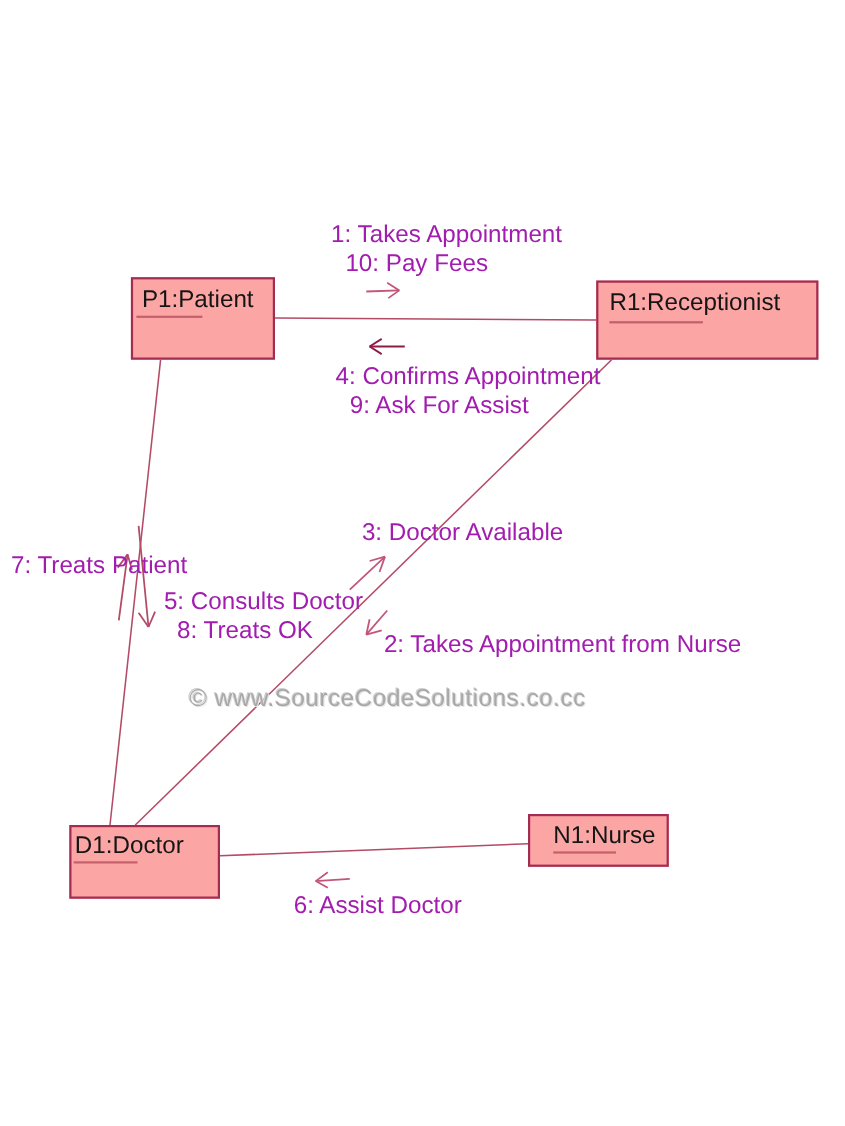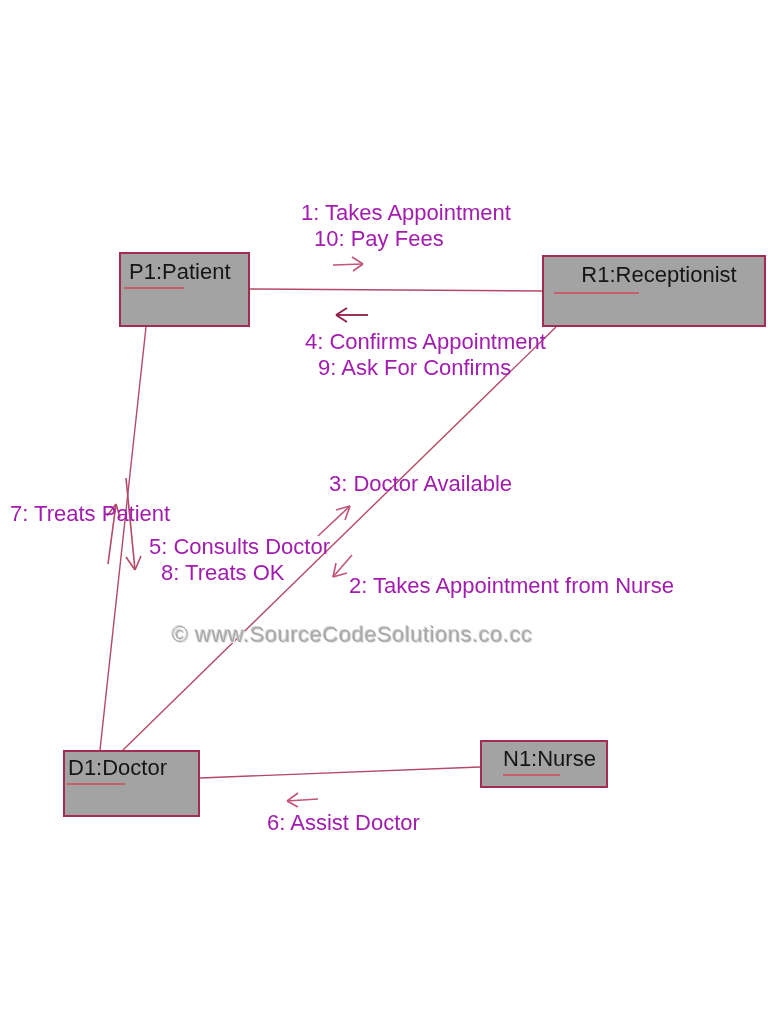--- a/index.html
+++ b/index.html
@@ -6,21 +6,21 @@
   #page{
     position:relative;
     width:768px;height:1024px;
     background:#ffffff;
     font-family:"Liberation Sans", sans-serif;
     overflow:hidden;
   }
   svg.overlay{position:absolute;left:0;top:0;width:768px;height:1024px;}
   .obj-box{
     position:absolute;
-    background:#a3a3a3;
+    background:#fca5a5;
     border:2px solid #A32C52;
     box-sizing:border-box;
   }
   .obj-label{
     display:block;
     font-size:22px;
     color:#151515;
     white-space:nowrap;
     line-height:1.1;
   }
@@ -98,39 +98,39 @@
       <path d="M287,801 L298,793"></path>
       <path d="M287,801 L298,807"></path>
     </g>
   </svg>
 
   <div class="obj-box" style="left:119px;top:252px;width:131px;height:75px;">
     <span class="obj-label" style="padding:6px 0 0 8px;">P1:Patient</span>
     <div class="name-underline" style="left:3px;top:33px;width:60px;"></div>
   </div>
 
-  <div class="obj-box" style="left:542px;top:255px;width:224px;height:72px;text-align:center;">
+  <div class="obj-box" style="left:542px;top:255px;width:202px;height:72px;">
     <span class="obj-label" style="padding:6px 0 0 10px;">R1:Receptionist</span>
     <div class="name-underline" style="left:10px;top:35px;width:85px;"></div>
   </div>
 
   <div class="obj-box" style="left:63px;top:750px;width:137px;height:67px;">
     <span class="obj-label" style="padding:4px 0 0 3px;">D1:Doctor</span>
     <div class="name-underline" style="left:2px;top:31px;width:58px;"></div>
   </div>
 
   <div class="obj-box" style="left:480px;top:740px;width:128px;height:48px;">
     <span class="obj-label" style="padding:5px 0 0 21px;">N1:Nurse</span>
     <div class="name-underline" style="left:21px;top:32px;width:57px;"></div>
   </div>
 
   <div class="msg-label" style="left:301px;top:201px;">1: Takes Appointment</div>
   <div class="msg-label" style="left:314px;top:227px;">10: Pay Fees</div>
   <div class="msg-label" style="left:305px;top:330px;">4: Confirms Appointment</div>
-  <div class="msg-label" style="left:318px;top:356px;">9: Ask For Confirms</div>
+  <div class="msg-label" style="left:318px;top:356px;">9: Ask For Assist</div>
   <div class="msg-label" style="left:289px;top:472px;margin-left:40px;">3: Doctor Available</div>
   <div class="msg-label" style="left:10px;top:502px;">7: Treats Patient</div>
   <div class="msg-label" style="left:149px;top:535px;">5: Consults Doctor</div>
   <div class="msg-label" style="left:161px;top:561px;">8: Treats OK</div>
   <div class="msg-label" style="left:349px;top:574px;">2: Takes Appointment from Nurse</div>
   <div class="msg-label" style="left:267px;top:811px;">6: Assist Doctor</div>
 
   <div class="watermark" style="left:172px;top:622px;">© www.SourceCodeSolutions.co.cc</div>
 
 </div>

